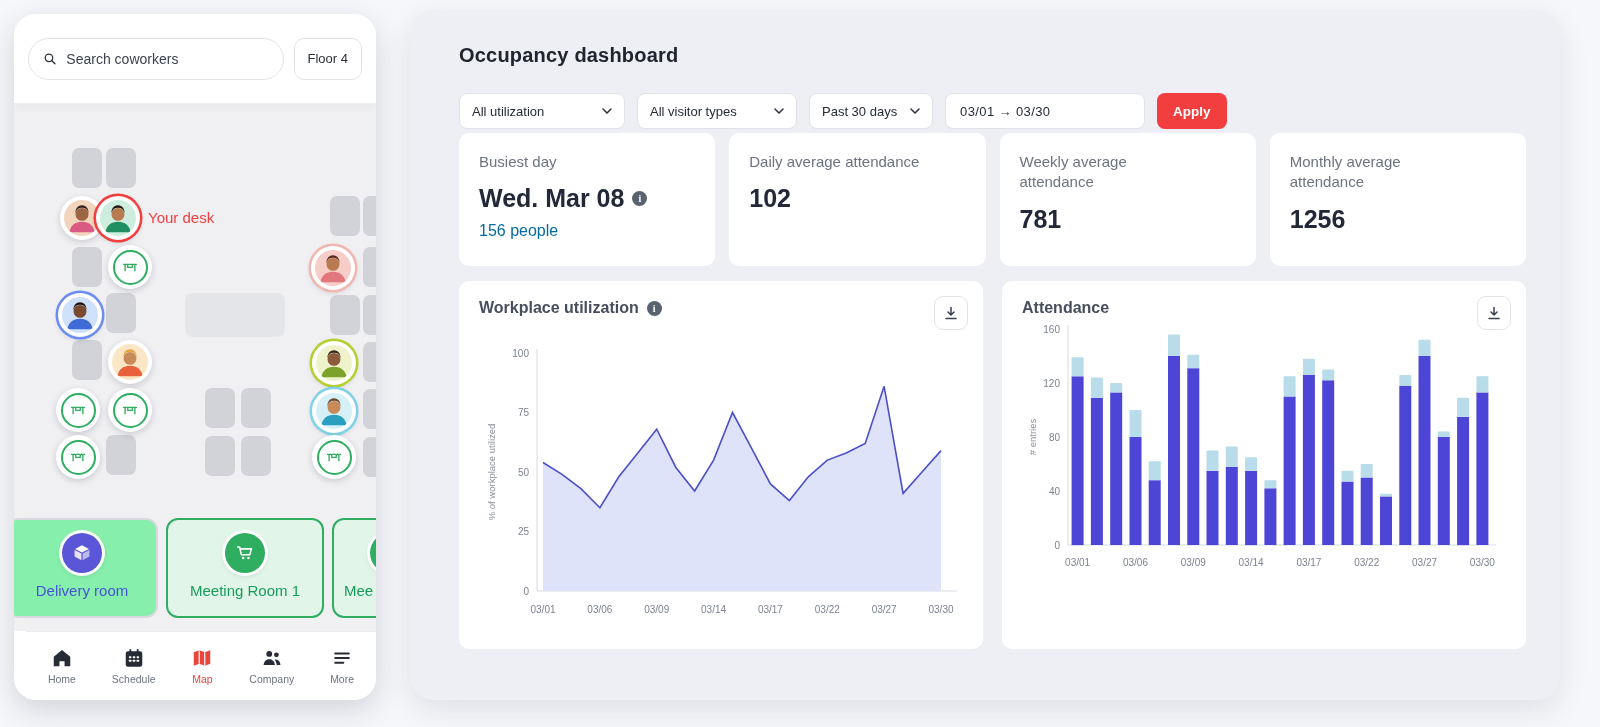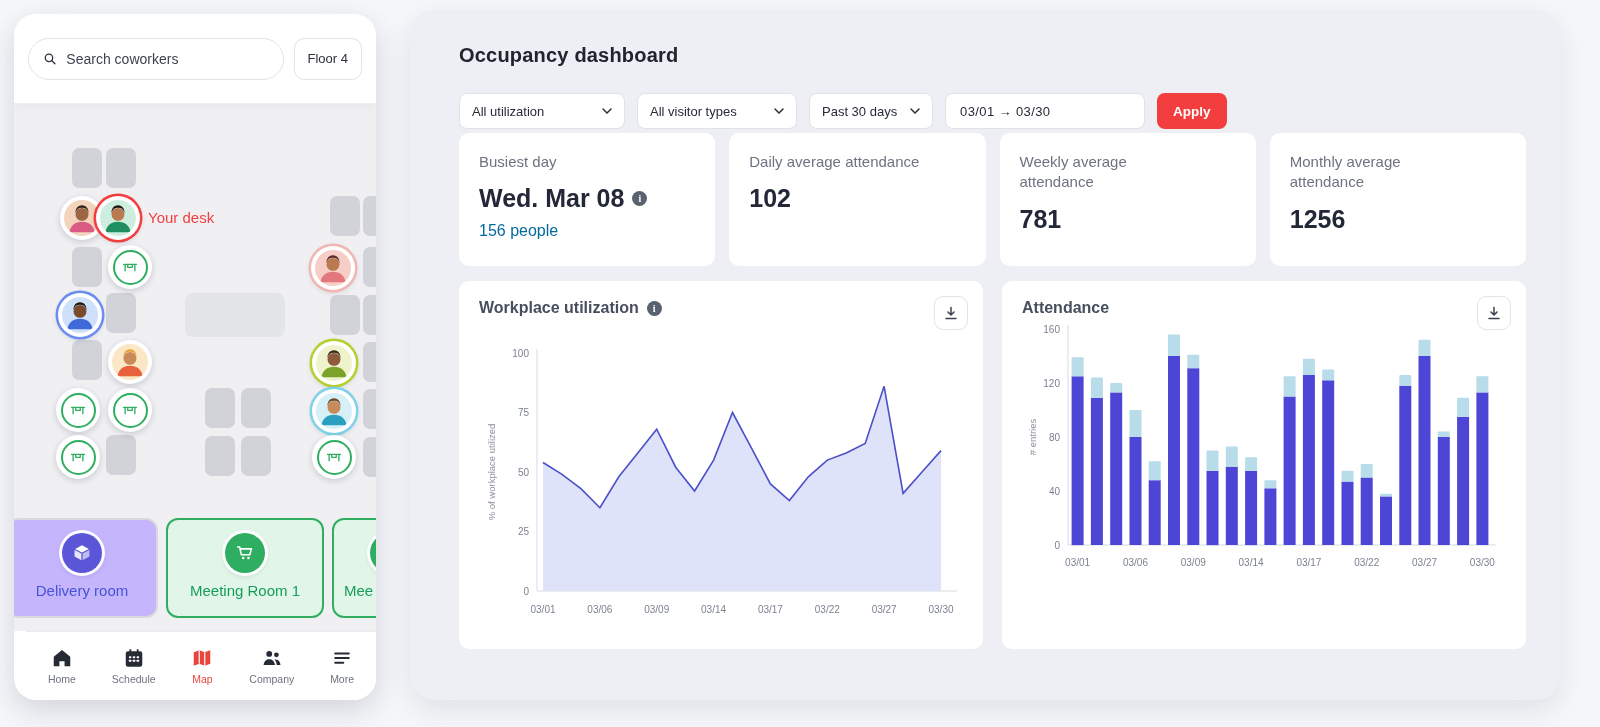--- a/index.html
+++ b/index.html
@@ -28,21 +28,21 @@
              display:flex;align-items:center;justify-content:center;box-shadow:0 2px 6px rgba(20,25,50,.18)}
   .free-desk .ring{width:35px;height:35px;border:2px solid #2fae62;border-radius:50%;display:flex;
                    align-items:center;justify-content:center;background:#fff}
   .your-desk-label{position:absolute;left:134px;top:106px;font-size:15px;color:#f23e3e;z-index:3;white-space:nowrap}
 
   .room{position:absolute;top:415px;height:100px;border-radius:12px;display:flex;flex-direction:column;
         align-items:center;padding-top:13px;gap:9px;z-index:4;cursor:pointer}
   .room-icon{width:40px;height:40px;border-radius:50%;display:flex;align-items:center;justify-content:center;
              box-shadow:0 0 0 3px rgba(255,255,255,.95),0 2px 6px rgba(20,25,50,.18)}
   .room-label{font-size:15px}
-  .room.delivery{left:-8px;width:152px;background:#c4b5fd;border:2px solid #d8d9df}
+  .room.delivery{left:-8px;width:152px;background:#86efac;border:2px solid #d8d9df}
   .room.delivery .room-icon{background:#5b55d8}
   .room.delivery .room-label{color:#4653d8}
   .room.meeting{background:#e2f5e9;border:2px solid #2fae62}
   .room.meeting .room-icon{background:#2fae62}
   .room.meeting .room-label{color:#169d59}
   .room.m1{left:152px;width:158px}
   .room.m2{left:318px;width:155px;align-items:flex-start}
   .room.m2 .room-icon{margin-left:36px}
   .room.m2 .room-label{margin-left:10px}
 

